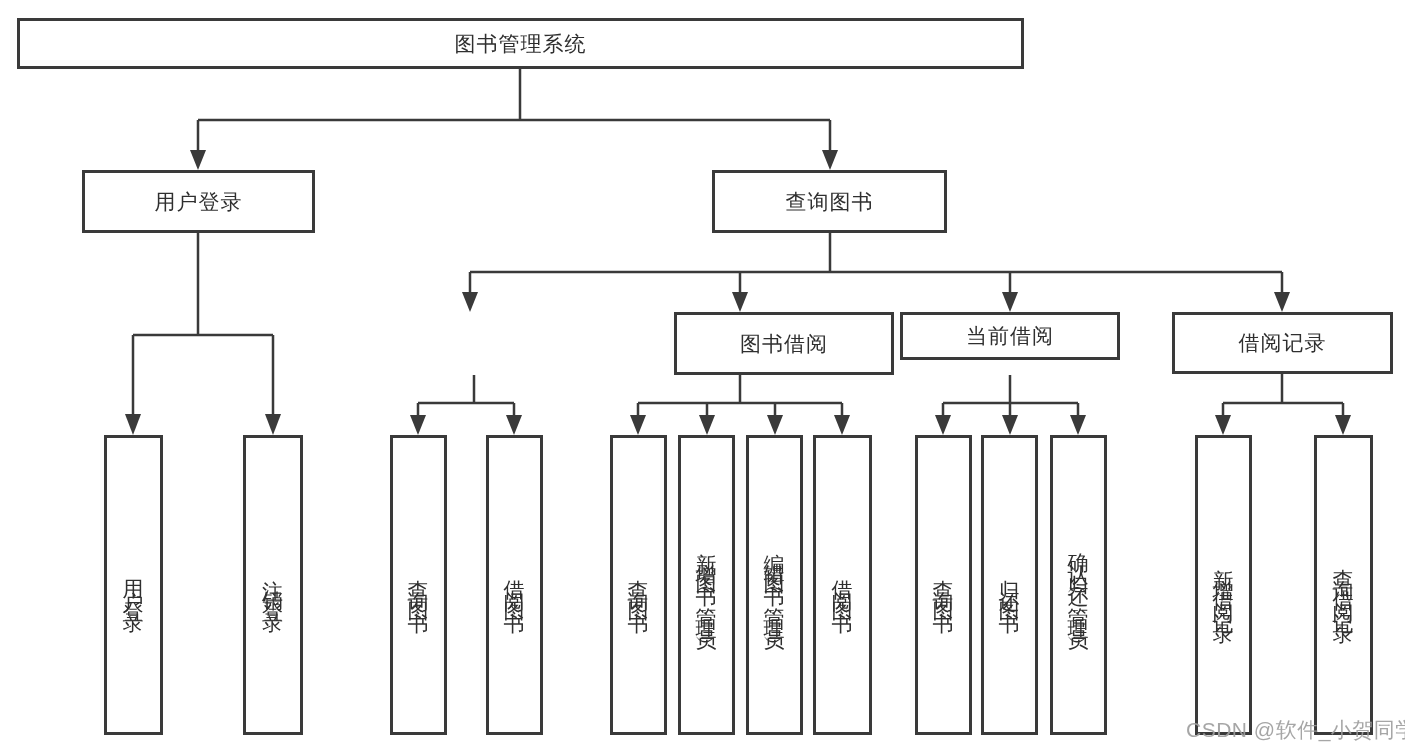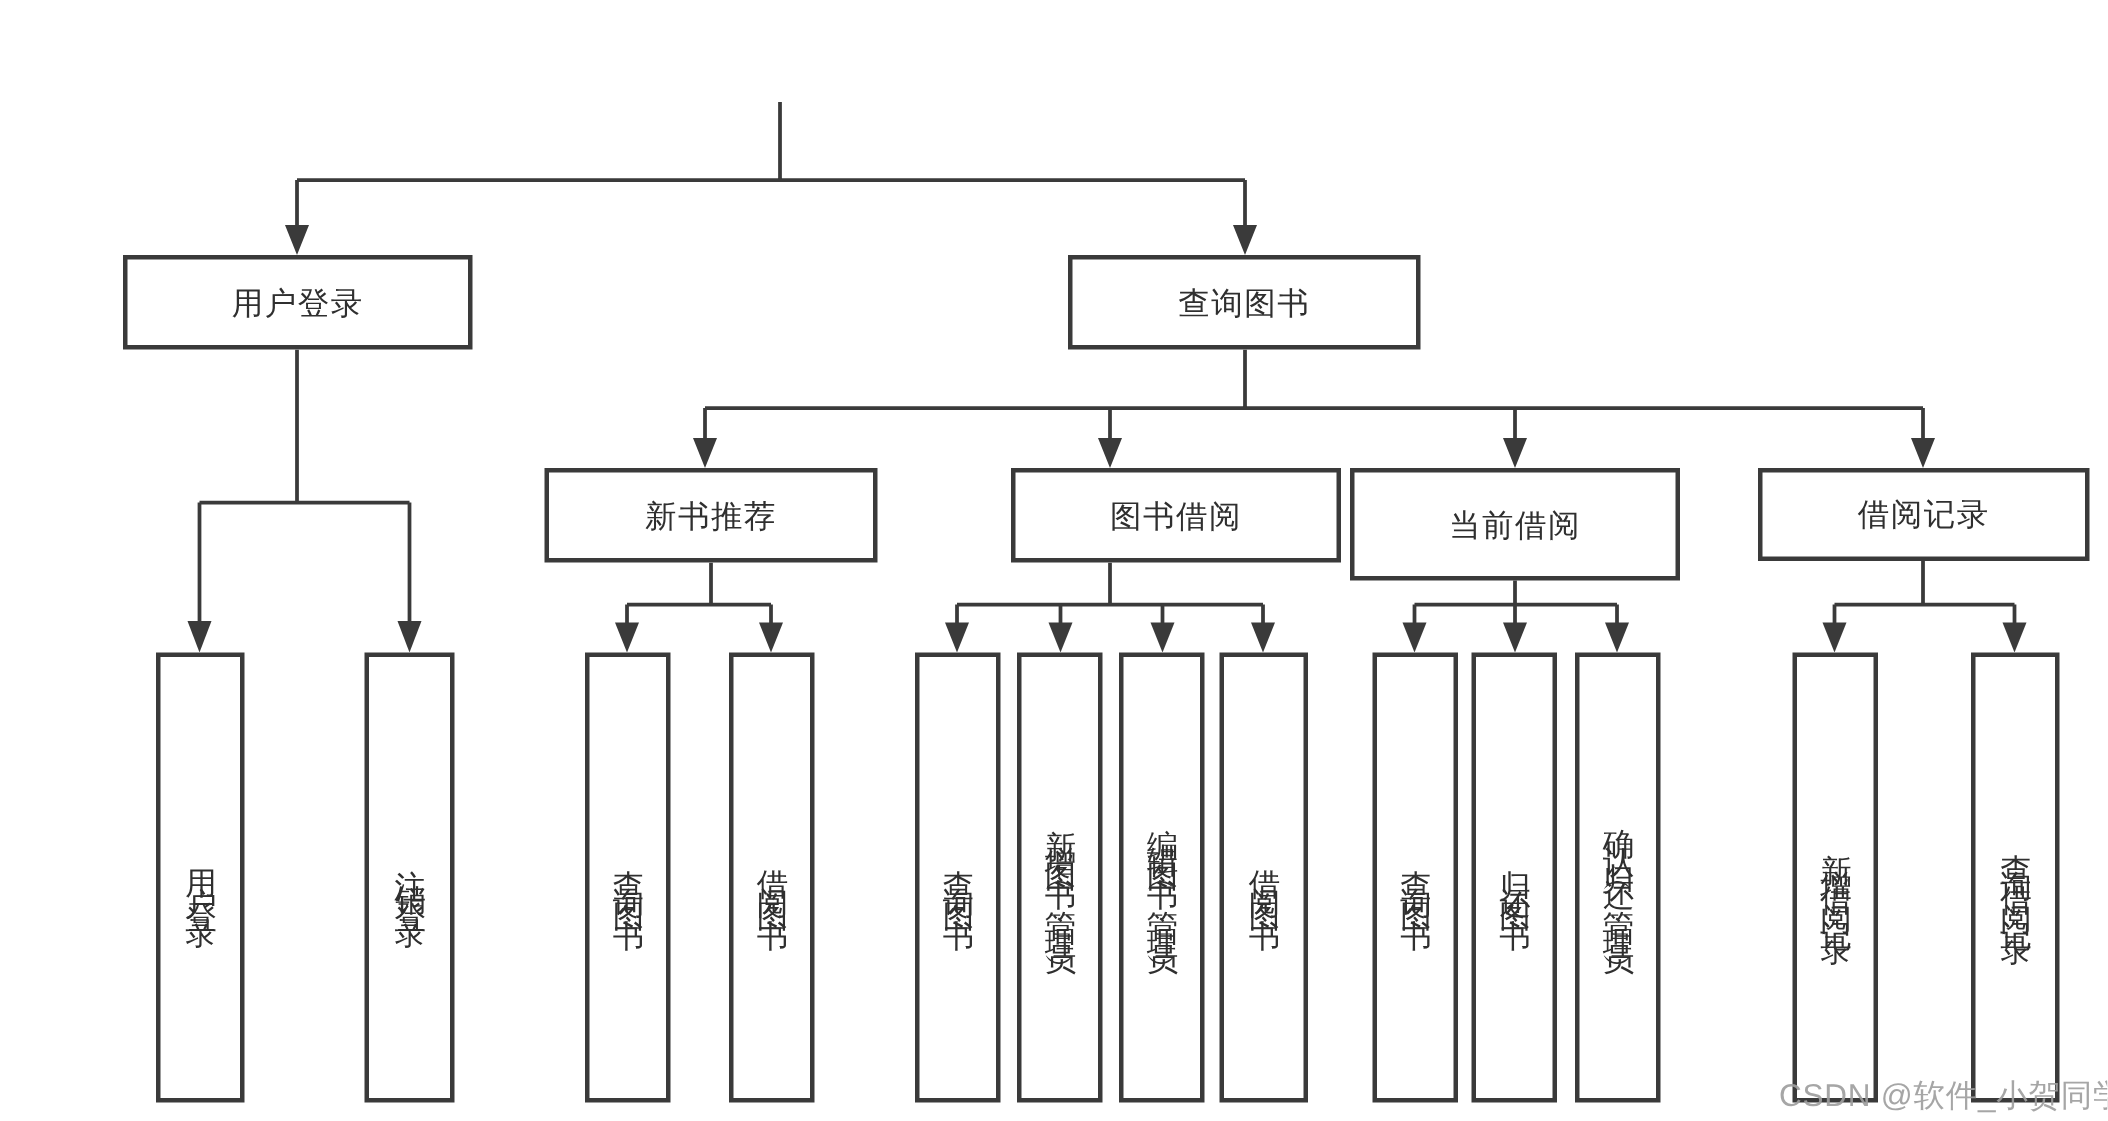--- a/index.html
+++ b/index.html
@@ -78,35 +78,35 @@
       <polygon points="775,435 767,415 783,415"></polygon>
       <polygon points="842,435 834,415 850,415"></polygon>
       <polygon points="943,435 935,415 951,415"></polygon>
       <polygon points="1010,435 1002,415 1018,415"></polygon>
       <polygon points="1078,435 1070,415 1086,415"></polygon>
       <polygon points="1223,435 1215,415 1231,415"></polygon>
       <polygon points="1343,435 1335,415 1351,415"></polygon>
     </g>
   </svg>
 
+  <div class="node hbox" style="left:17px;top:18px;width:1007px;height:51px;">
+    <span>图书管理系统</span>
+  </div>
 
   <div class="node hbox" style="left:82px;top:170px;width:233px;height:63px;">
     <span>用户登录</span>
   </div>
   <div class="node hbox" style="left:712px;top:170px;width:235px;height:63px;">
     <span>查询图书</span>
   </div>
 
-  <div class="node hbox" style="left:363px;top:312px;width:222px;height:63px;">
-    <span>新书推荐</span>
-  </div>
   <div class="node hbox" style="left:630px;top:312px;width:220px;height:63px;margin-left:44px;">
     <span>图书借阅</span>
   </div>
-  <div class="node hbox" style="left:900px;top:312px;width:220px;height:75px;">
+  <div class="node hbox" style="left:900px;top:312px;width:220px;height:48px;">
     <span>当前借阅</span>
   </div>
   <div class="node hbox" style="left:1172px;top:312px;width:221px;height:62px;">
     <span>借阅记录</span>
   </div>
 
   <div class="node vbox" style="left:104px;">
     <span>用户登录</span>
   </div>
   <div class="node vbox" style="left:243px;width:60px;">

